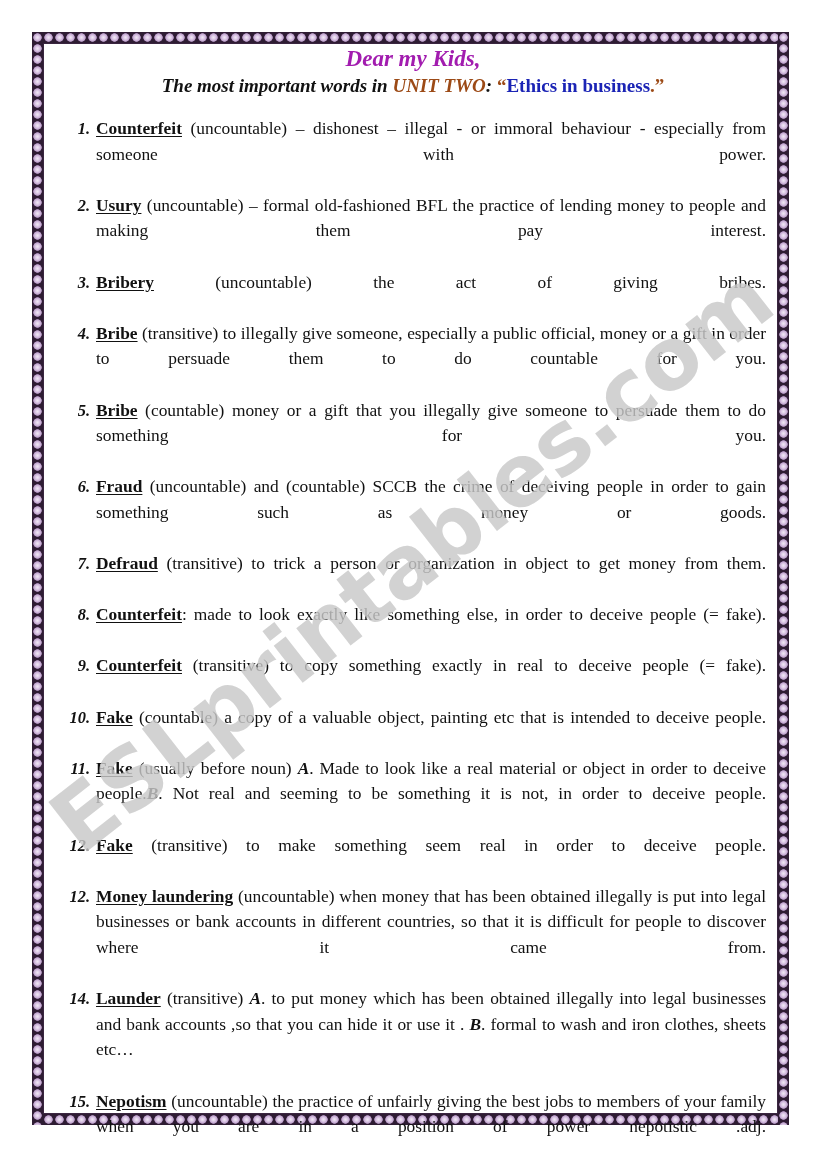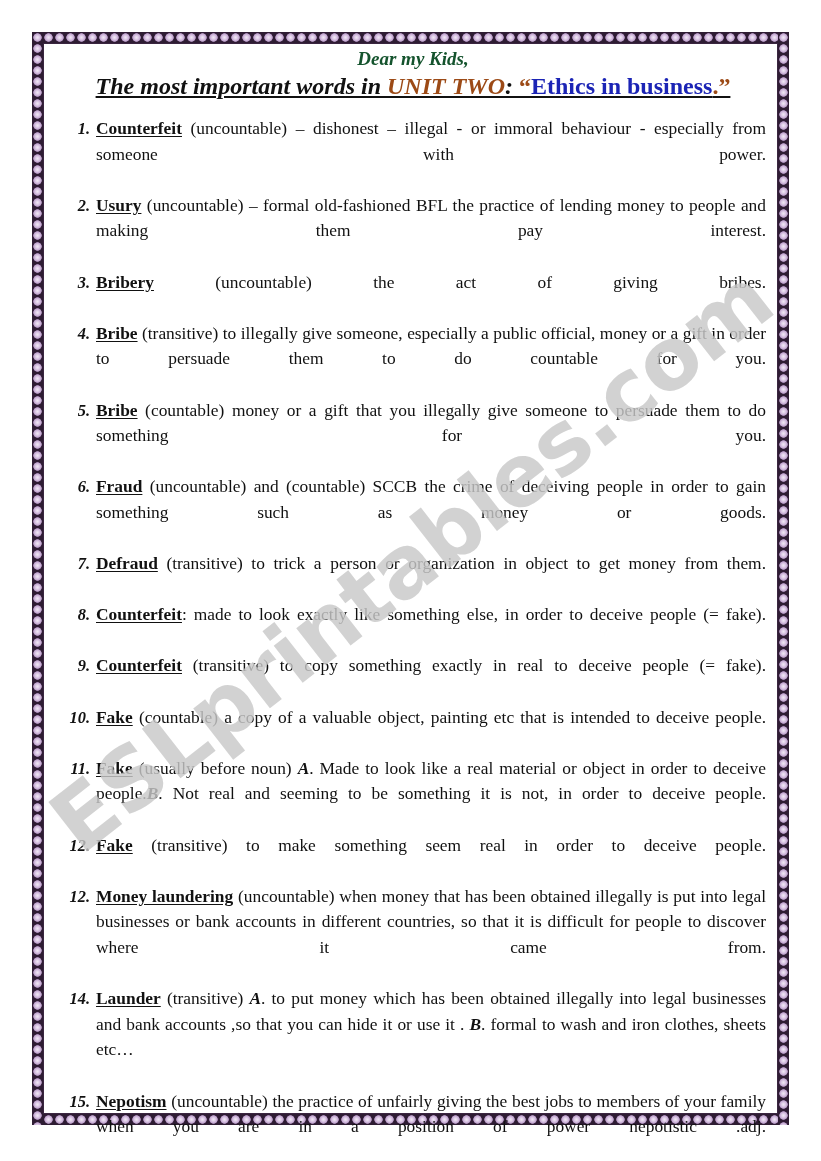--- a/index.html
+++ b/index.html
@@ -94,31 +94,30 @@
     z-index: 2;
   }
 
   .heading-block {
     text-align: center;
     margin-bottom: 16px;
   }
   .heading-line1 {
     font-style: italic;
     font-weight: 700;
+    font-size: 23px;
+    line-height: 26px;
+    color: #a21caf;
+  }
+  .heading-line2 {
+    font-style: italic;
+    font-weight: 700;
     font-size: 19px;
-    line-height: 26px;
-    color: #14532d;
-  }
-  .heading-line2 {
-    font-style: italic;
-    font-weight: 700;
-    font-size: 24px;
     line-height: 28px;
     color: #111111;
-    text-decoration: underline;
   }
   .unit-label {
     color: #9c4a16;
     font-style: italic;
     font-weight: 700;
   }
   .unit-colon { color: #111111; font-style: italic; font-weight: 700; }
   .topic-label {
     color: #1b24b5;
     font-style: normal;

